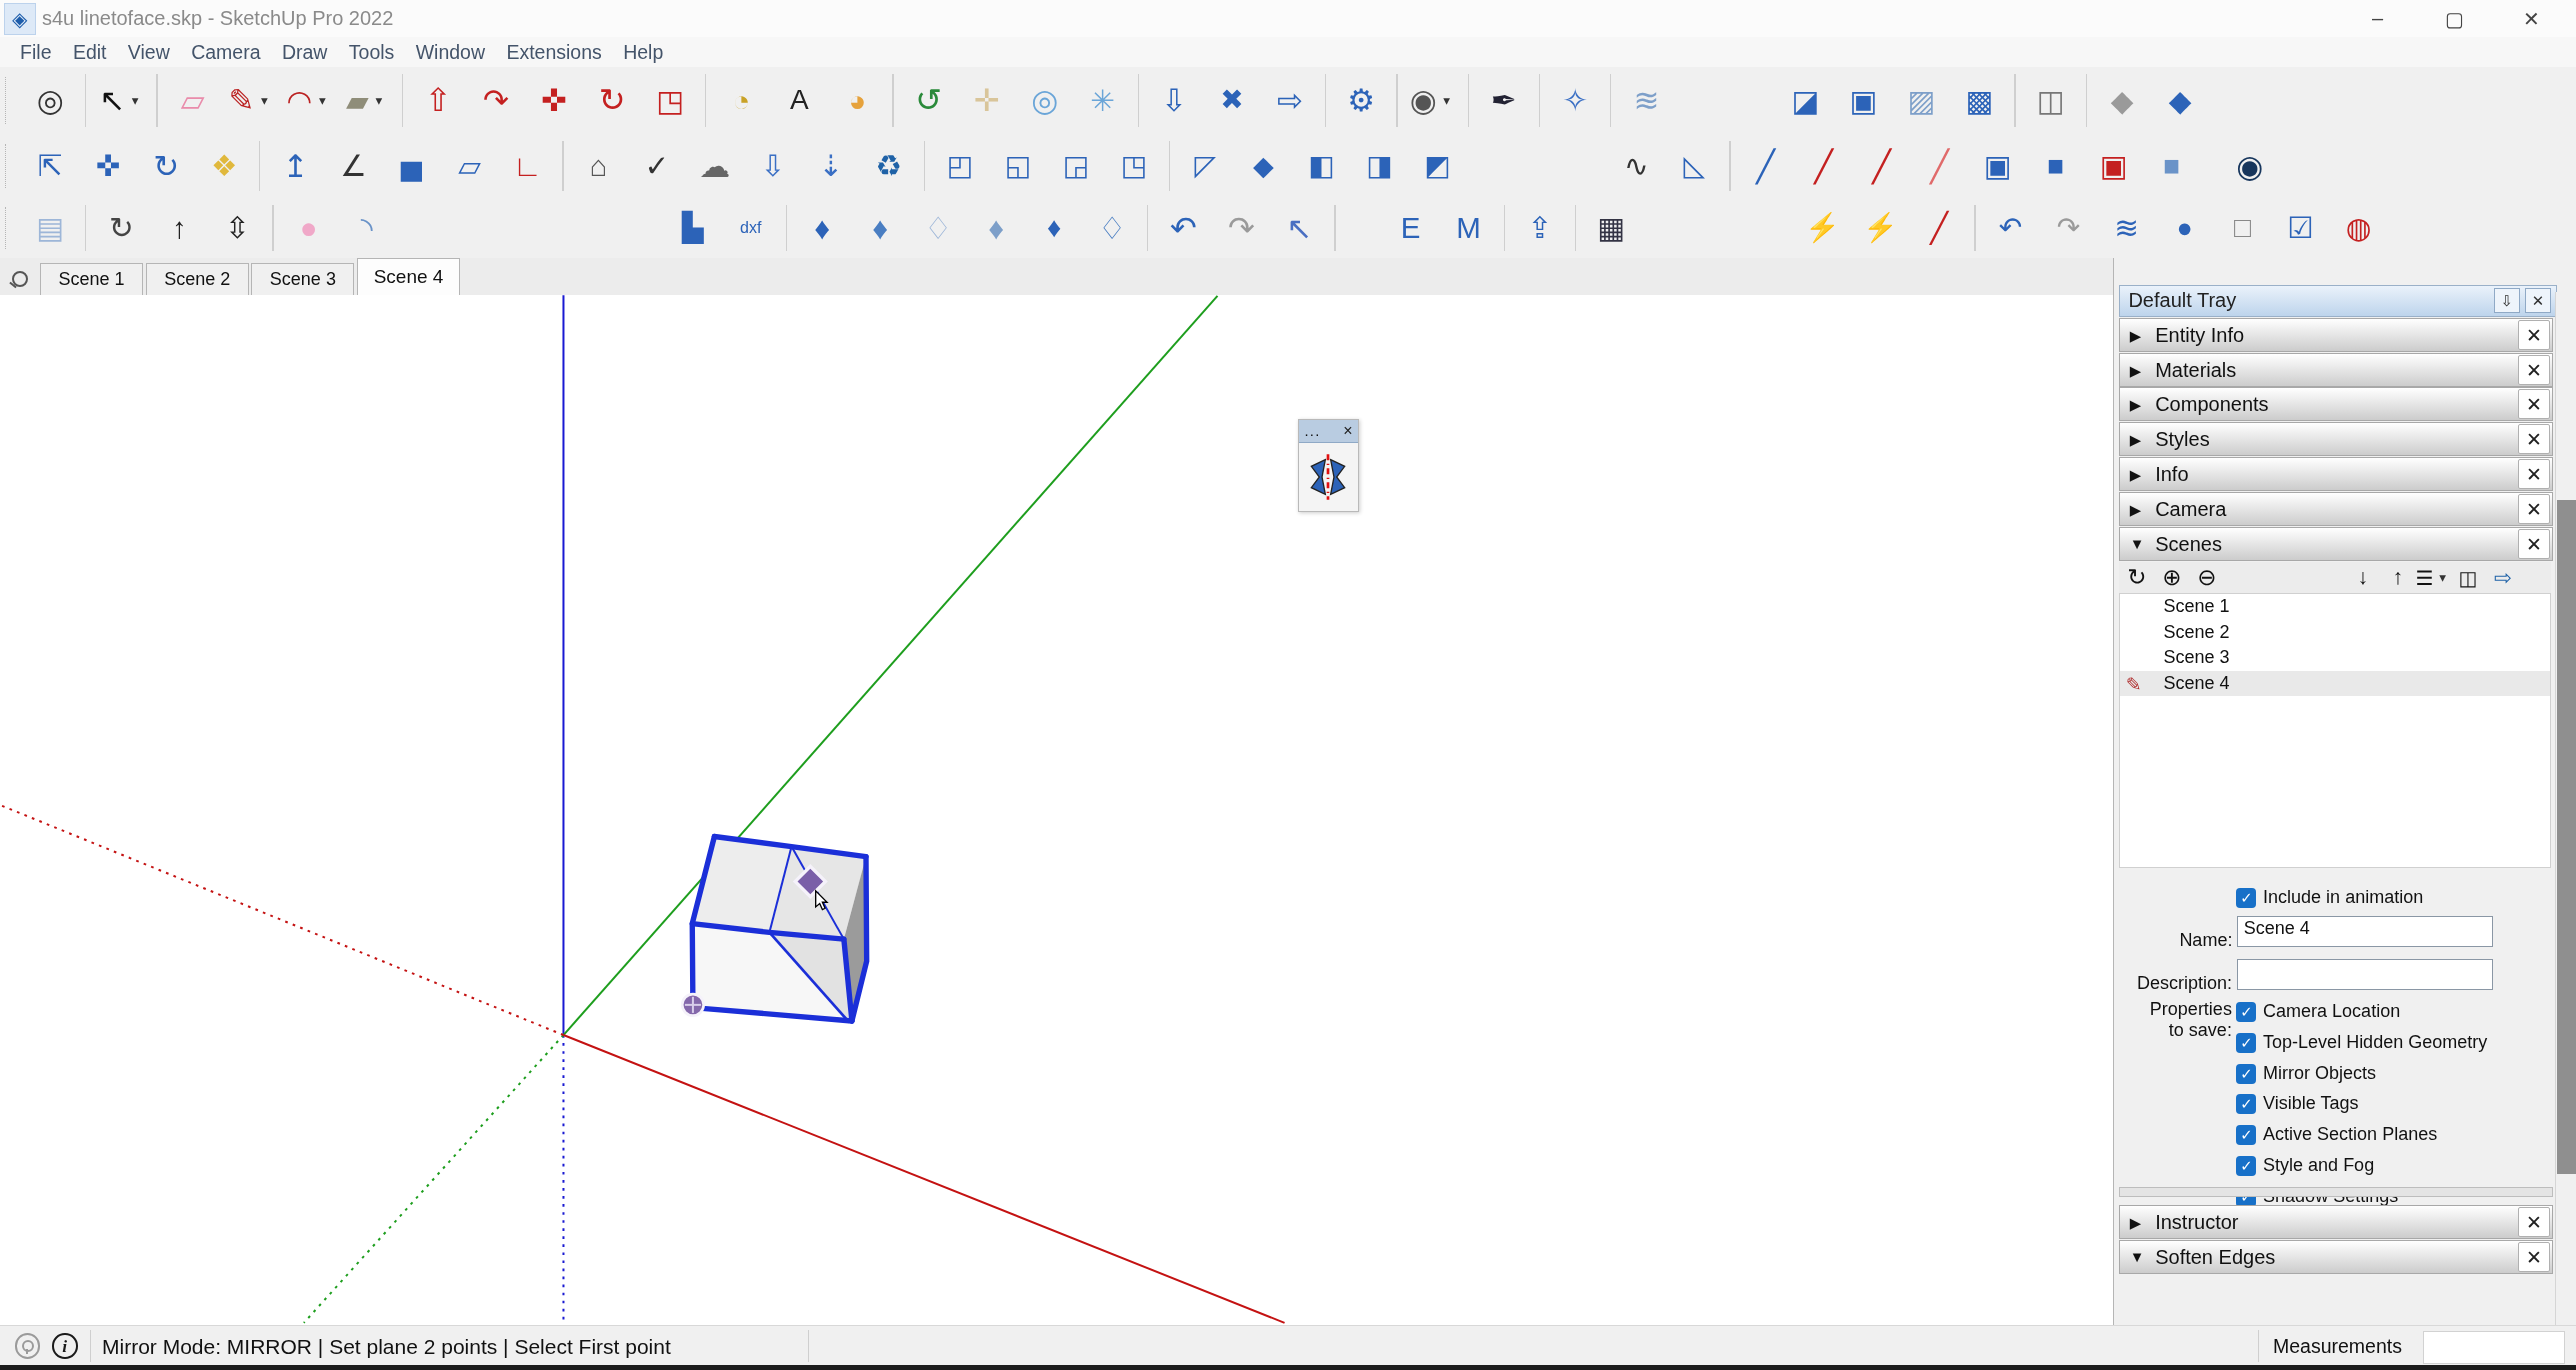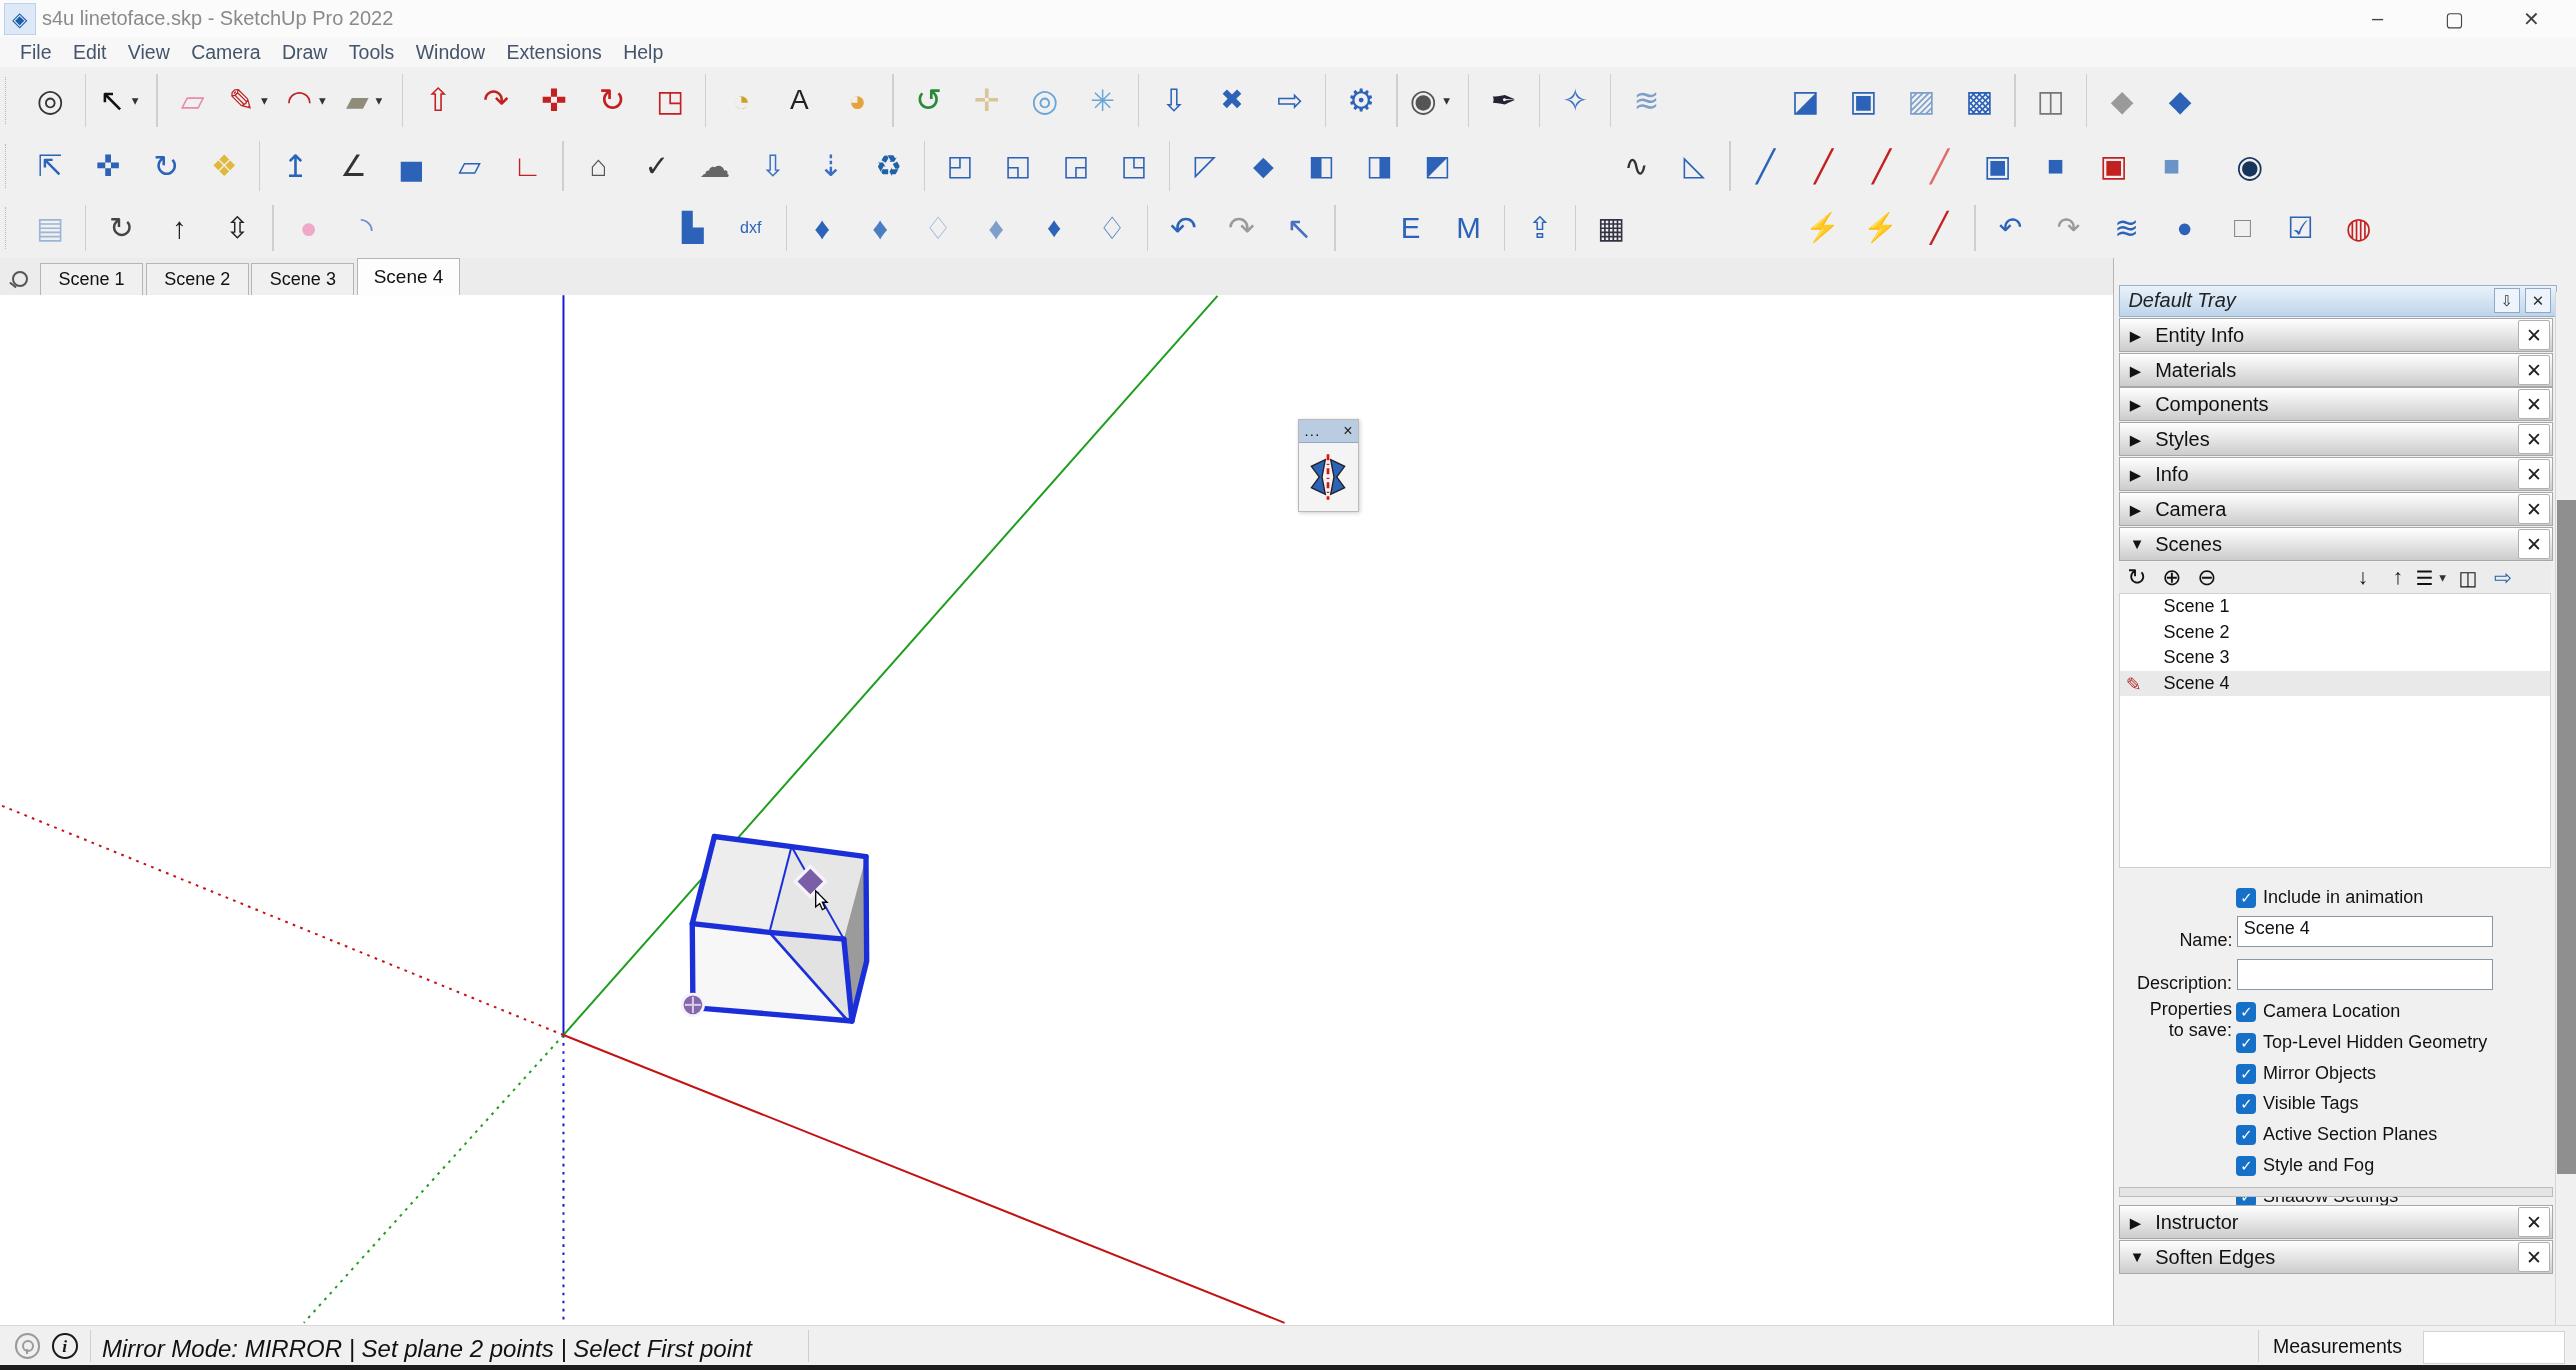--- a/index.html
+++ b/index.html
@@ -34,21 +34,21 @@
   
   #canvas{left:0;top:295px;width:2113px;height:1030px;background:#ffffff;}
   
   #float-tb{left:1298px;top:419px;width:59px;height:91px;background:#f4f4f4;border:0.7px solid #b9b9b9;box-shadow:1.3px 1.3px 4px rgba(0,0,0,.2);}
   #float-title{left:0;top:0;width:59px;height:23px;background:#b9cce1;border-bottom:0.7px solid #8fa9c6;display:flex;align-items:center;justify-content:space-between;padding:0 5.4px;box-sizing:border-box;}
   #float-dots{font-size:14.8px;color:#111;letter-spacing:1.3px;line-height:6.7px;}
   #float-close{font-size:16px;color:#222;}
   
   #tray{left:2113px;top:258px;width:463px;height:1067px;background:#f0f0f0;border-left:0.7px solid #b5b5b5;}
   #tray-header{left:5.4px;top:27px;width:436px;height:29.5px;background:linear-gradient(#eaf2fb,#bdd4ec);border:0.7px solid #9ab0c8;display:flex;align-items:center;}
-  #tray-title{font-size:20px;color:#222;margin-left:8px;flex:1;font-style:italic;}
+  #tray-title{font-size:20px;color:#222;margin-left:8px;flex:1;}
   .tray-hbtn{width:24px;height:23px;border:0.7px solid #8fa9c6;background:#eef4fb;display:flex;align-items:center;justify-content:center;font-size:14.8px;color:#333;margin-right:5.4px;}
   .sect{left:5.4px;width:432px;height:32px;background:linear-gradient(#ffffff,#cccccc);border:0.7px solid #a8a8a8;display:flex;align-items:center;}
   .sect .arrow{font-size:14.8px;color:#111;margin:0 9.4px;width:16px;}
   .sect .slabel{font-size:20px;color:#111;flex:1;}
   .sect .xbtn{width:29.5px;height:28px;background:#fff;border:0.7px solid #b0b0b0;border-radius:2px;display:flex;align-items:center;justify-content:center;font-size:19px;color:#222;margin-right:2.7px;}
   #scenes-toolbar{left:5.4px;top:304px;width:432px;height:31px;background:#ececec;display:flex;align-items:center;}
   .sc-tbtn{width:35px;height:29.5px;display:flex;align-items:center;justify-content:center;font-size:21.5px;color:#111;}
   #scene-list{left:5.4px;top:335px;width:432px;height:275px;background:#ffffff;border:0.7px solid #d0d0d0;box-sizing:border-box;}
   .scene-row{position:relative;height:25.5px;display:flex;align-items:center;font-size:18px;color:#111;padding-left:43px;}
   .scene-row.sel{background:#e9e9e9;}
@@ -66,21 +66,21 @@
   #tray-scroll{left:441px;top:34px;width:23px;height:1033px;background:#f0f0f0;border-left:0.7px solid #d5d5d5;}
   #tray-thumb{left:1.3px;top:208px;width:20px;height:674px;background:#8f8f8f;}
   
   #statusbar{left:0;top:1325px;width:2576px;height:40px;background:#f0f0f0;border-top:0.7px solid #d8d8d8;}
   .st-circle{top:7.4px;width:25.5px;height:25.5px;border-radius:50%;display:flex;align-items:center;justify-content:center;box-sizing:border-box;}
   #geo-icon{left:14.8px;border:2px solid #9a9a9a;}
   #geo-icon .pin{width:8px;height:8px;border:2px solid #9a9a9a;border-radius:50%;position:relative;}
   #geo-icon .pin:after{content:"";position:absolute;left:2px;top:6.7px;width:2px;height:5.4px;background:#9a9a9a;}
   #credits-icon{left:52px;border:2px solid #1a1a1a;font-family:"Liberation Serif",serif;font-style:italic;font-weight:bold;font-size:17.4px;color:#1a1a1a;}
   .st-sep{top:4px;width:1.3px;height:32px;background:#cfcfcf;}
-  #status-msg{left:102px;top:8.7px;font-size:24px;color:#111;white-space:nowrap;font-style:italic;}
+  #status-msg{left:102px;top:8.7px;font-size:21px;color:#111;white-space:nowrap;}
   #meas-label{left:2273px;top:9.4px;font-size:19.5px;color:#111;}
   #meas-box{left:2423px;top:4.7px;width:140px;height:31px;background:#fff;border:0.7px solid #d2d2d2;}
   #bottomstrip{left:0;top:1365px;width:2576px;height:5.4px;background:#1c1c1c;}
 </style>
 </head>
 <body>
 
 <div id="app">
 
   <div id="titlebar" class="abs">

